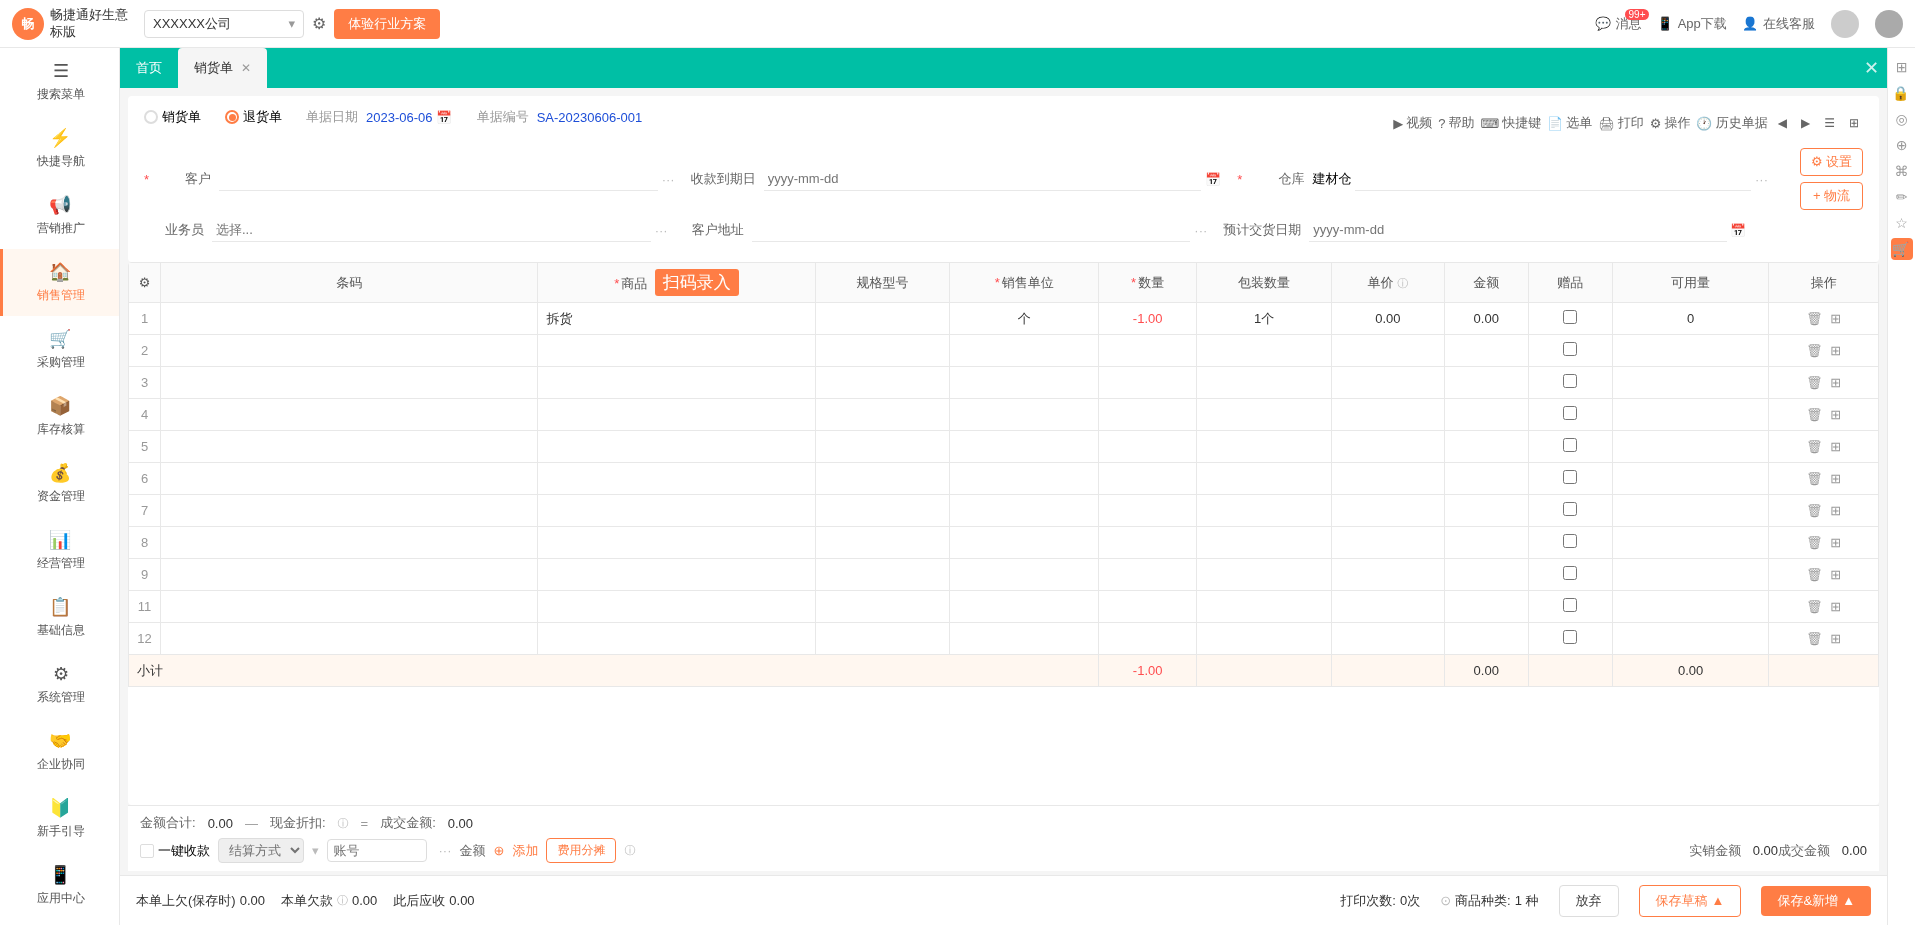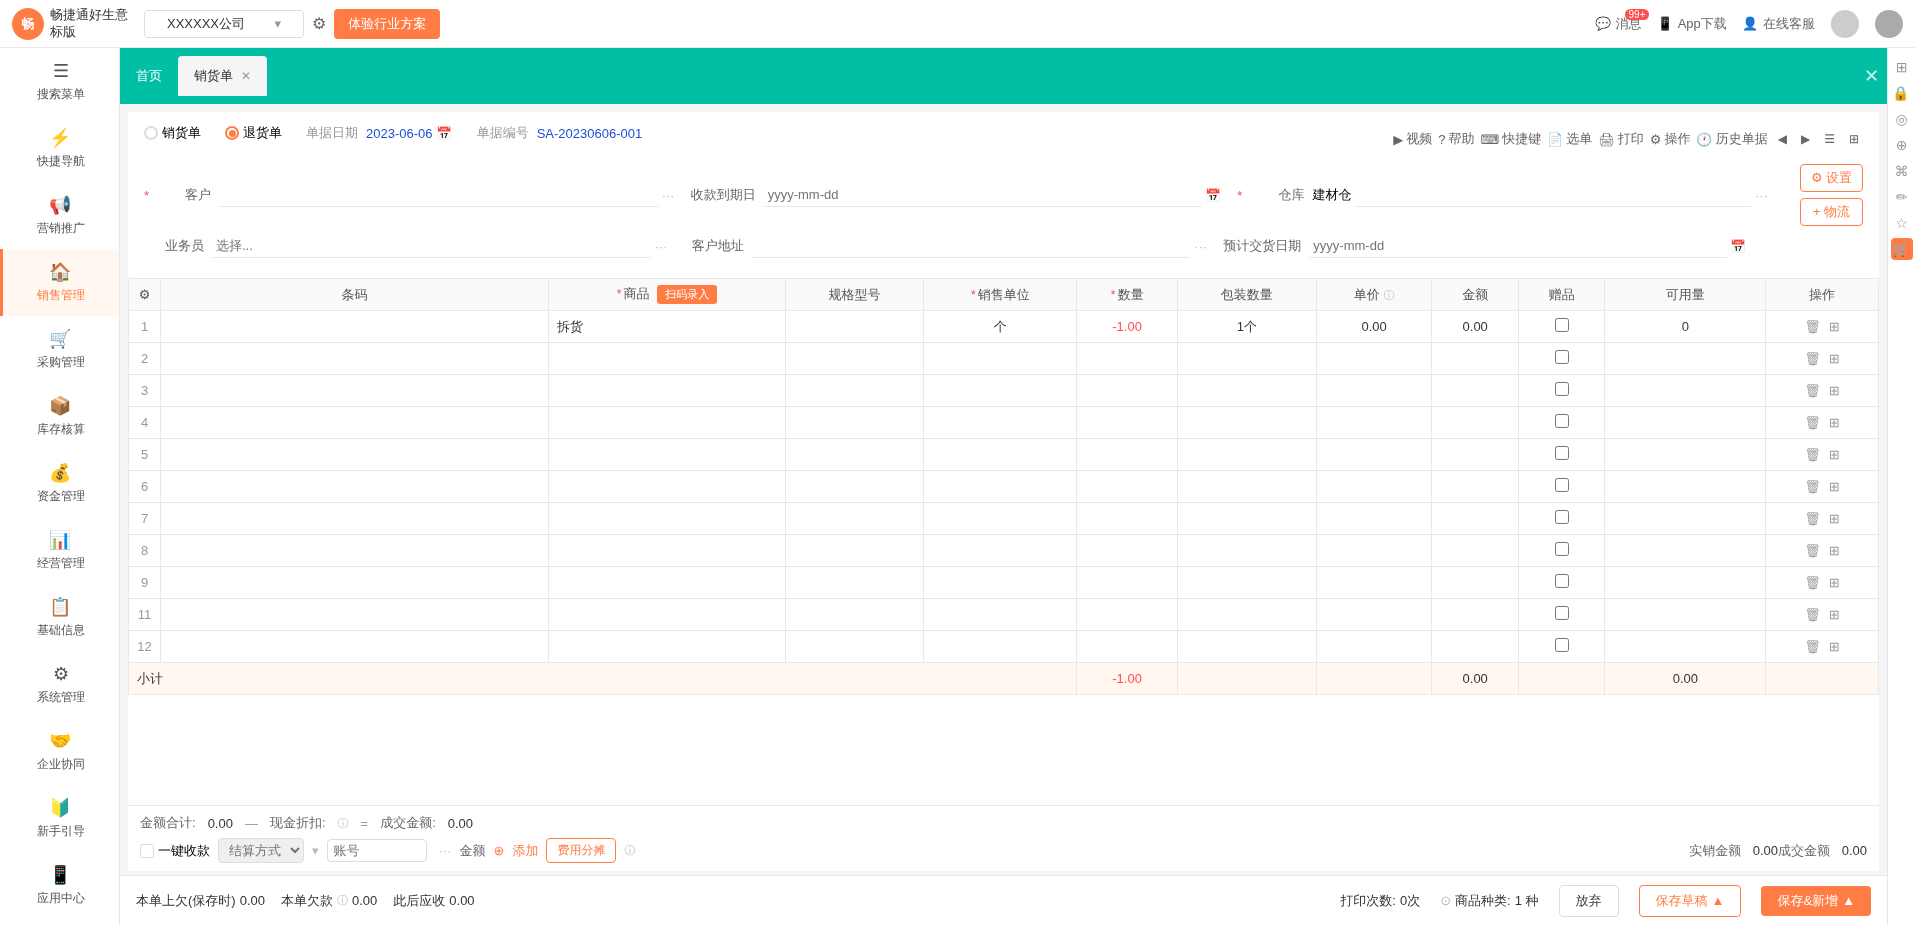--- a/index.html
+++ b/index.html
@@ -27,21 +27,21 @@
       border-radius: 50%;
       display: flex; align-items: center; justify-content: center;
       color: white; font-weight: bold; font-size: 14px;
       margin-right: 6px;
     }
     .logo-text { font-size: 11px; color: #333; line-height: 1.3; }
     .company-select {
       display: flex; align-items: center;
       border: 1px solid #ddd;
       border-radius: 4px;
-      padding: 4px 22px;
+      padding: 4px 8px;
       min-width: 160px;
       cursor: pointer;
       background: #fff;
     }
     .company-name { flex: 1; color: #333; }
     .chevron-down { color: #999; margin-left: 4px; }
     .gear-btn {
       margin: 0 8px;
       background: none;
       border: none;
@@ -127,21 +127,21 @@
       display: flex;
       flex-direction: column;
       overflow: hidden;
     }
 
     
     .tab-bar {
       background: #00bfa5;
       display: flex;
       align-items: center;
-      height: 56px;
+      height: 40px;
       padding: 0 0 0 0;
       flex-shrink: 0;
     }
     .tab-item {
       height: 40px;
       display: flex; align-items: center;
       padding: 0 16px;
       cursor: pointer;
       color: #fff;
       font-size: 13px;
@@ -382,21 +382,21 @@
     .op-icon { cursor: pointer; color: #999; margin: 0 2px; }
 
     .col-header-row th { position: relative; }
     .scan-btn-in-th {
       background: #ff7d45;
       color: #fff;
       border: none;
       border-radius: 3px;
       padding: 2px 8px;
       cursor: pointer;
-      font-size: 11px;
+      font-size: 17px;
       margin-left: 4px;
     }
   </style>
 </head>
 <body>
 
 <div class="top-bar">
   <div class="logo-area">
     <div class="logo-icon">
       <span>畅</span>

